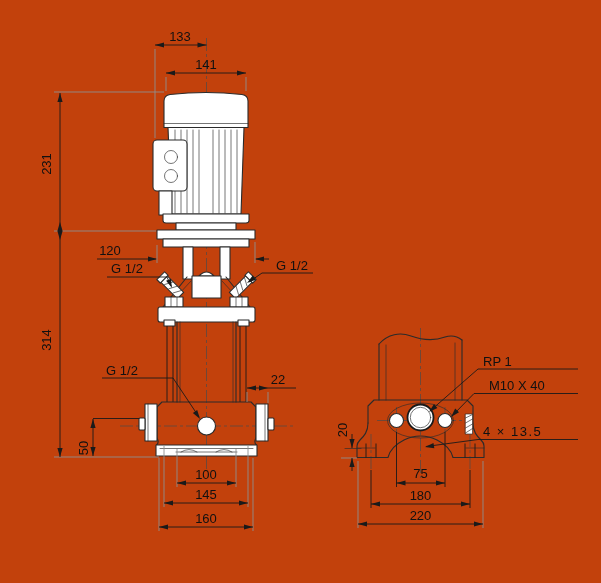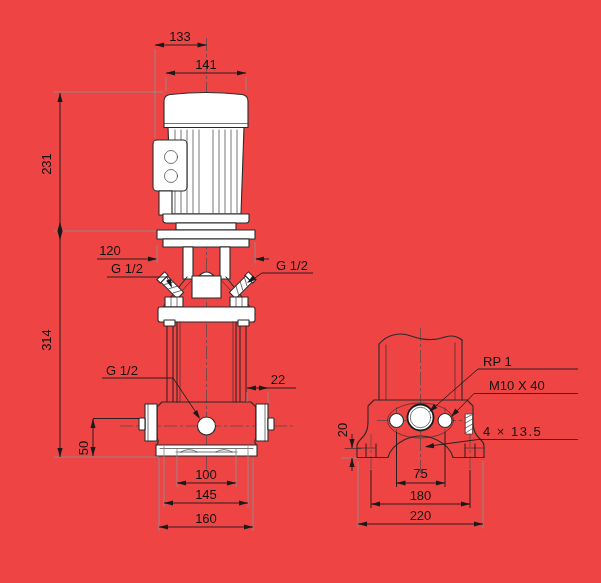--- a/index.html
+++ b/index.html
@@ -1,16 +1,16 @@
 <!DOCTYPE html>
 <html><head>
 <meta charset="utf-8">
 <style>
   html,body{margin:0;padding:0;background:#fff;}
-  .stage{position:relative;width:601px;height:583px;background:#ef4444;overflow:hidden;
+  .stage{position:relative;width:601px;height:583px;background:#c2410c;overflow:hidden;
          font-family:"Liberation Sans",sans-serif;}
   svg{display:block}
   
   .o{fill:none;stroke:#2b2b2b;stroke-width:1.1;stroke-linejoin:round;stroke-linecap:round}
   .t{fill:none;stroke:#2b2b2b;stroke-width:0.65;stroke-linejoin:round;stroke-linecap:round}
   .d{fill:none;stroke:#1a1a1a;stroke-width:0.9}
   .e{fill:none;stroke:#8f8f8f;stroke-width:0.9}
   .c{fill:none;stroke:#4a4a4a;stroke-width:0.7;stroke-dasharray:13 3 3 3}
   .ar{fill:#1a1a1a;stroke:none}
   .wf{fill:#ffffff}

